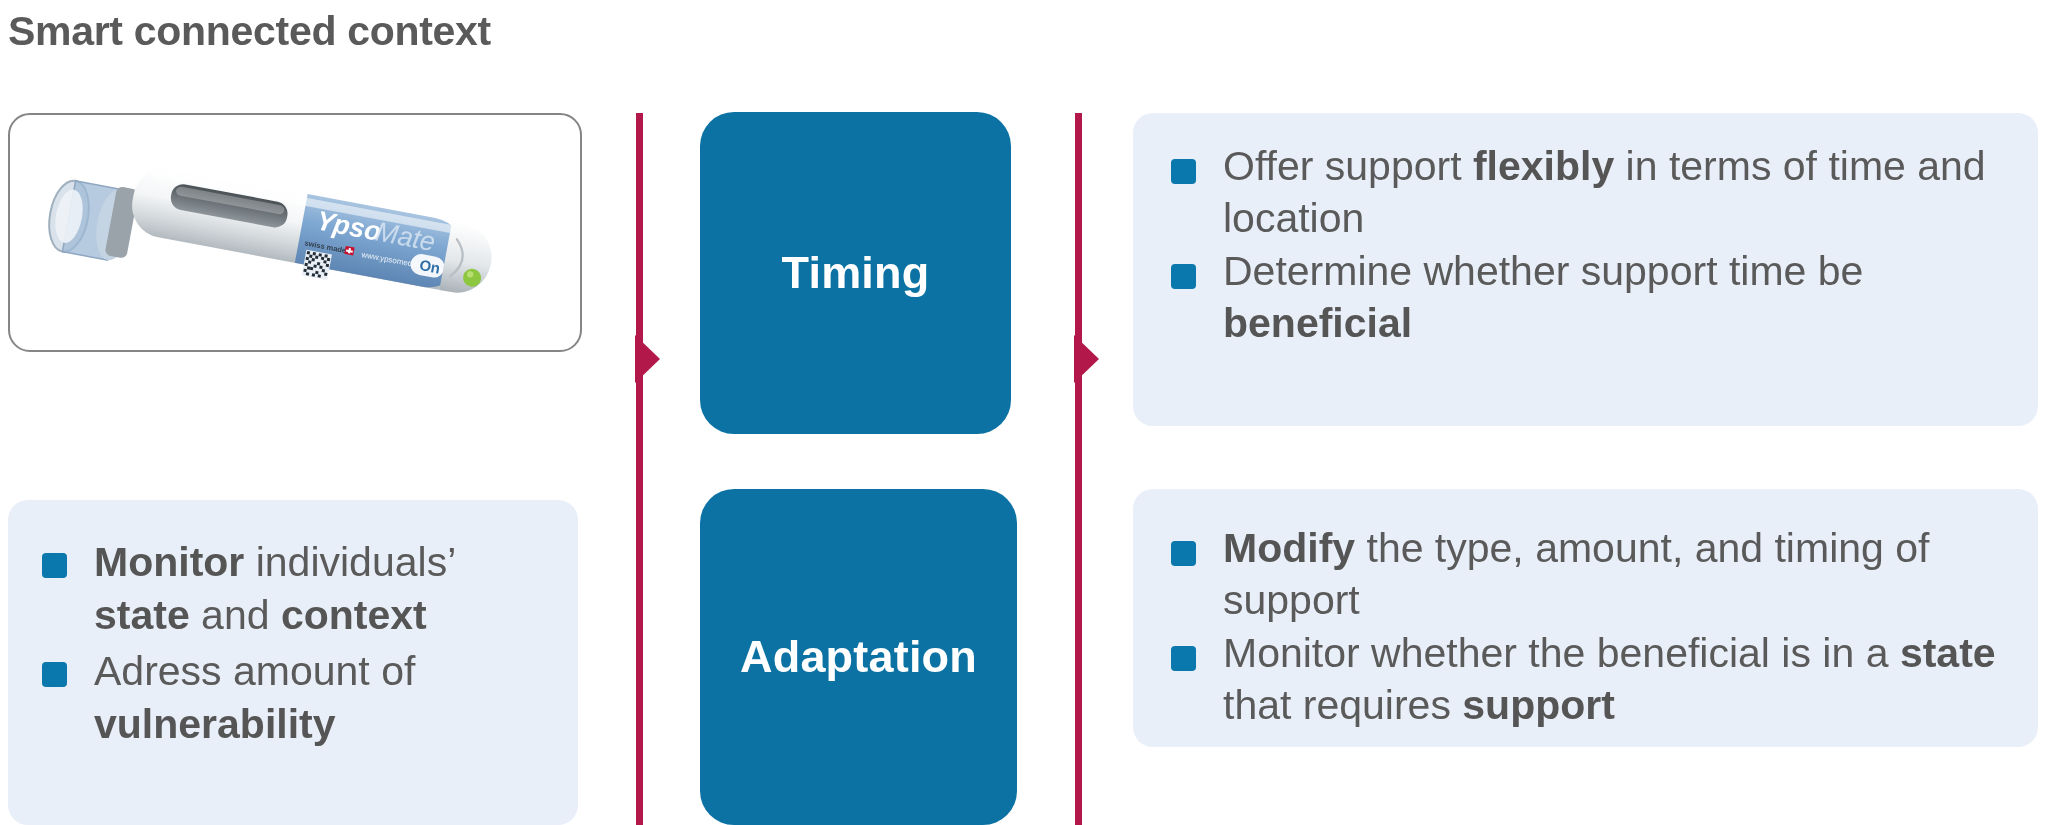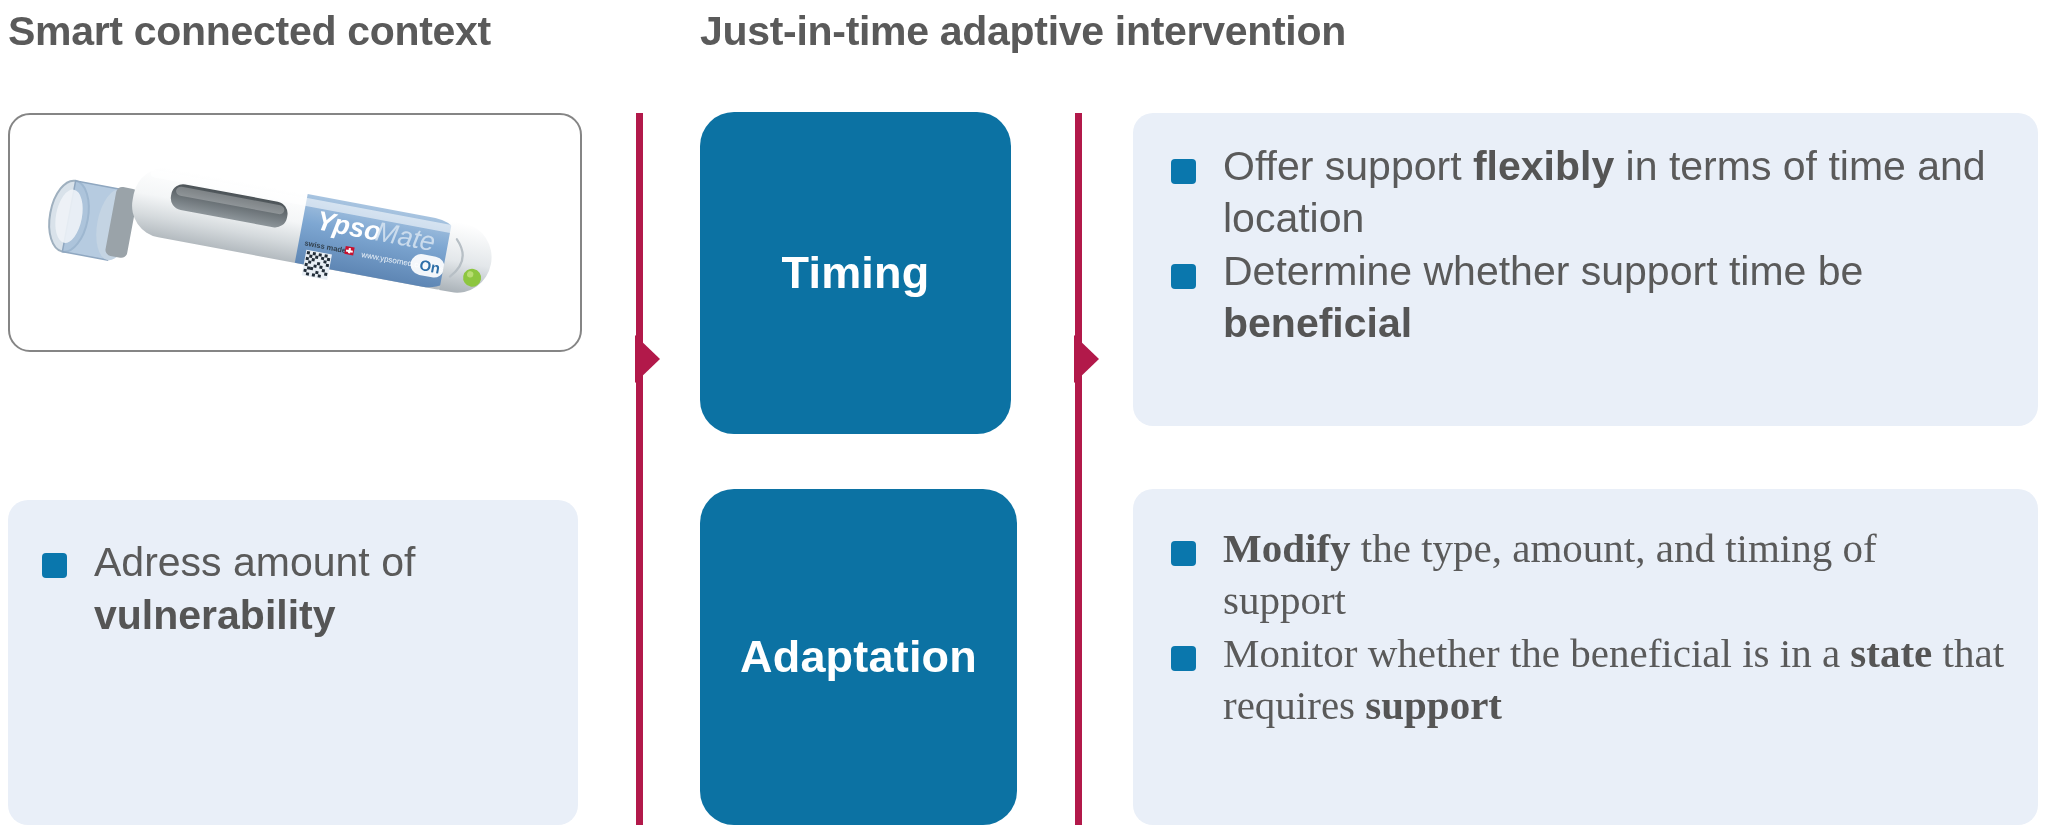--- a/index.html
+++ b/index.html
@@ -32,21 +32,21 @@
 
   
   .info-box{
     position:absolute;
     background:#e9eff8;
     border-radius:20px;
     box-sizing:border-box;
   }
   #box-left{left:8px;top:500px;width:570px;height:325px;padding:36px 28px 0 28px;}
   #box-tr{left:1133px;top:113px;width:905px;height:313px;padding:28px 44px 0 32px;}
-  #box-br{left:1133px;top:489px;width:905px;height:336px;padding:34px 30px 0 32px;font-family:Liberation Serif, serif;}
+  #box-br{left:1133px;top:489px;width:905px;height:258px;padding:34px 30px 0 32px;}
 
   ul.bullets{list-style:none;margin:0;padding:0;}
   ul.bullets li{
     position:relative;
     padding-left:58px;
     color:#5a5a5a;
     font-size:40px;
     line-height:1.27;
     margin-bottom:2px;
   }
@@ -89,21 +89,20 @@
     border-bottom:24px solid transparent;
     border-left:25px solid #b2194a;
   }
 </style>
 </head>
 <body>
 
 <div class="stage">
 
   <div class="heading" id="h-left">Smart connected context</div>
-  <div class="heading" id="h-right">Just-in-time adaptive intervention</div>
 
   <div class="device-card">
     <svg class="device-svg" viewBox="0 0 570 235" preserveAspectRatio="xMidYMid meet">
       <defs>
         <linearGradient id="gBody" x1="0" y1="0" x2="0" y2="1">
           <stop offset="0%" stop-color="#ffffff"></stop>
           <stop offset="42%" stop-color="#f4f6f7"></stop>
           <stop offset="72%" stop-color="#d5dadd"></stop>
           <stop offset="100%" stop-color="#b3babf"></stop>
         </linearGradient>
@@ -197,20 +196,21 @@
         <path d="M433,75 h12 a34,35 0 0 1 0,70 h-12 Z" fill="url(#gCap)"></path>
         <path d="M441,92 q18,18 0,38" fill="none" stroke="#b7bfc5" stroke-width="2.2" stroke-linecap="round"></path>
         <circle cx="463" cy="127" r="9" fill="#8dc63f"></circle>
         <circle cx="460.5" cy="124" r="3.2" fill="#bfe07a" opacity="0.85"></circle>
       </g>
     </svg>
   </div>
 
   <div class="info-box" id="box-left">
     <ul class="bullets">
+        <li><span class="sq"></span><b>Monitor</b><span> individuals’ </span><b>state</b><span> and </span><b>context</b></li>
         <li><span class="sq"></span><span>Adress amount of </span><b>vulnerability</b></li>
       </ul>
   </div>
 
   <div class="blue-block" id="blk-timing">
     <span>Timing</span>
   </div>
   <div class="blue-block" id="blk-adapt">
     <span>Adaptation</span>
   </div>

